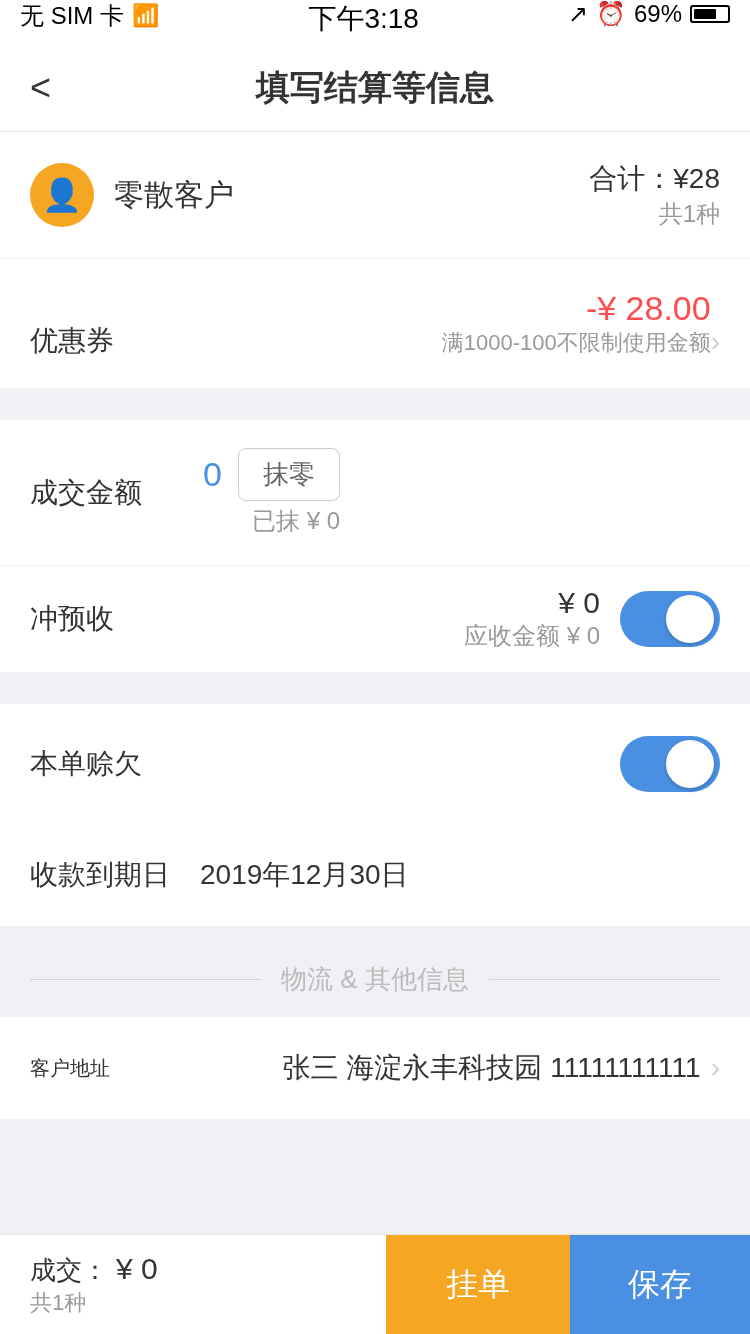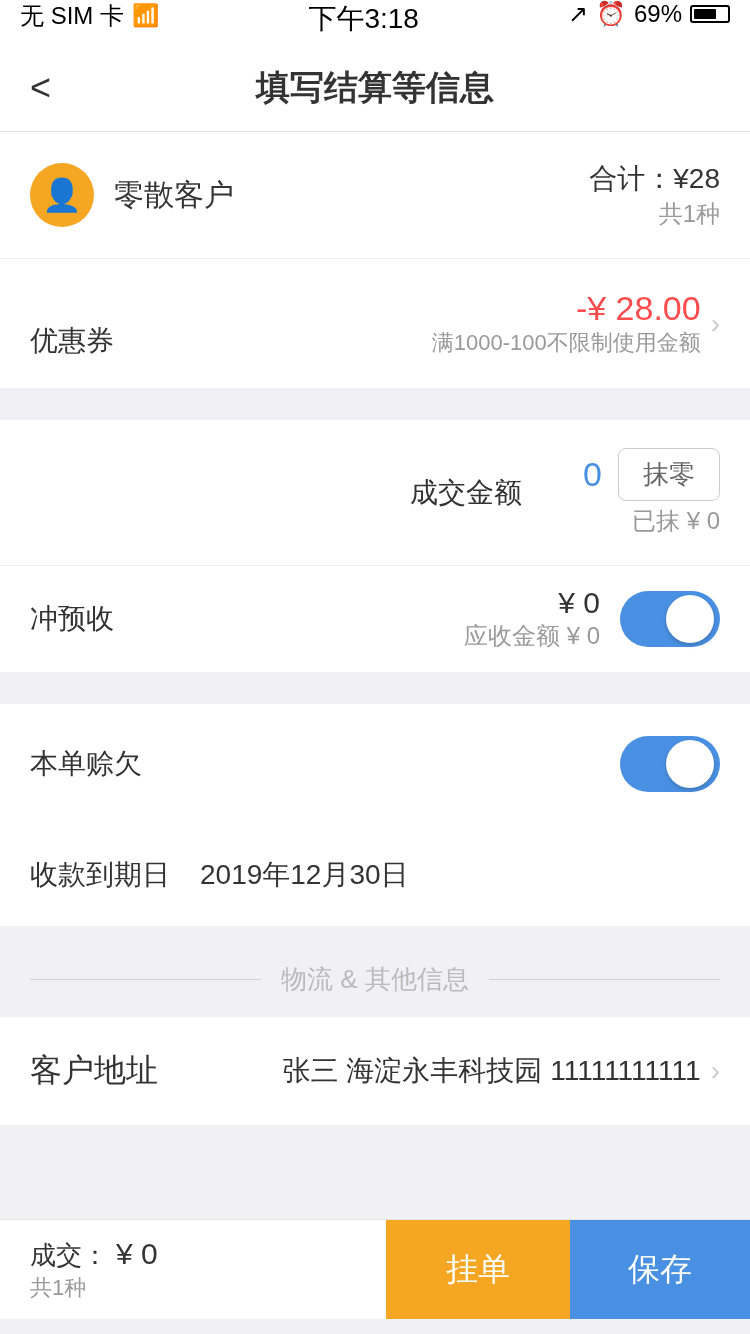--- a/index.html
+++ b/index.html
@@ -100,38 +100,38 @@
     
     .coupon-row {
       background: #fff;
       padding: 28px 30px;
       display: flex;
       align-items: center;
       justify-content: space-between;
       border-top: 1px solid #f0f0f0;
     }
     .coupon-label { font-size: 28px; color: #333; margin-top: 35px; }
-    .coupon-right { display: flex; align-items: center; gap: 10px; }
+    .coupon-right { display: flex; align-items: flex-end; }
     .coupon-discount { font-size: 34px; color: #ff4d4f; font-weight: 500; }
     .coupon-desc { font-size: 22px; color: #999; text-align: right; }
     .chevron-right { color: #ccc; font-size: 28px; }
 
     
     .divider {
       height: 16px;
       background: #f0f0f5;
     }
 
     
     .form-row {
       background: #fff;
       padding: 28px 30px;
       display: flex;
       align-items: center;
-      justify-content: flex-end;
+      justify-content: flex-start;
       border-bottom: 1px solid #f0f0f0;
     }
     .form-label { font-size: 28px; color: #333; }
     .amount-input {
       font-size: 34px;
       color: #4a90e2;
       font-weight: 500;
       border: none;
       outline: none;
       text-align: right;
@@ -216,28 +216,28 @@
     .logistics-text { font-size: 26px; color: #bbb; }
 
     
     .address-row {
       background: #fff;
       padding: 32px 30px;
       display: flex;
       align-items: center;
       justify-content: space-between;
     }
-    .address-label { font-size: 32px; color: #333; flex-shrink: 0; margin-right: 20px; }
+    .address-label { font-size: 20px; color: #333; flex-shrink: 0; margin-right: 20px; }
     .address-value { font-size: 28px; color: #333; flex: 1; }
     .address-right { display: flex; align-items: center; gap: 10px; justify-content: space-between; }
 
     
     .bottom-bar {
       position: fixed;
-      bottom: 15px;
+      bottom: 0;
       left: 0;
       width: 750px;
       height: 100px;
       background: #fff;
       display: flex;
       align-items: stretch;
       border-top: 1px solid #e5e5e5;
     }
     .bottom-summary {
       flex: 1;

